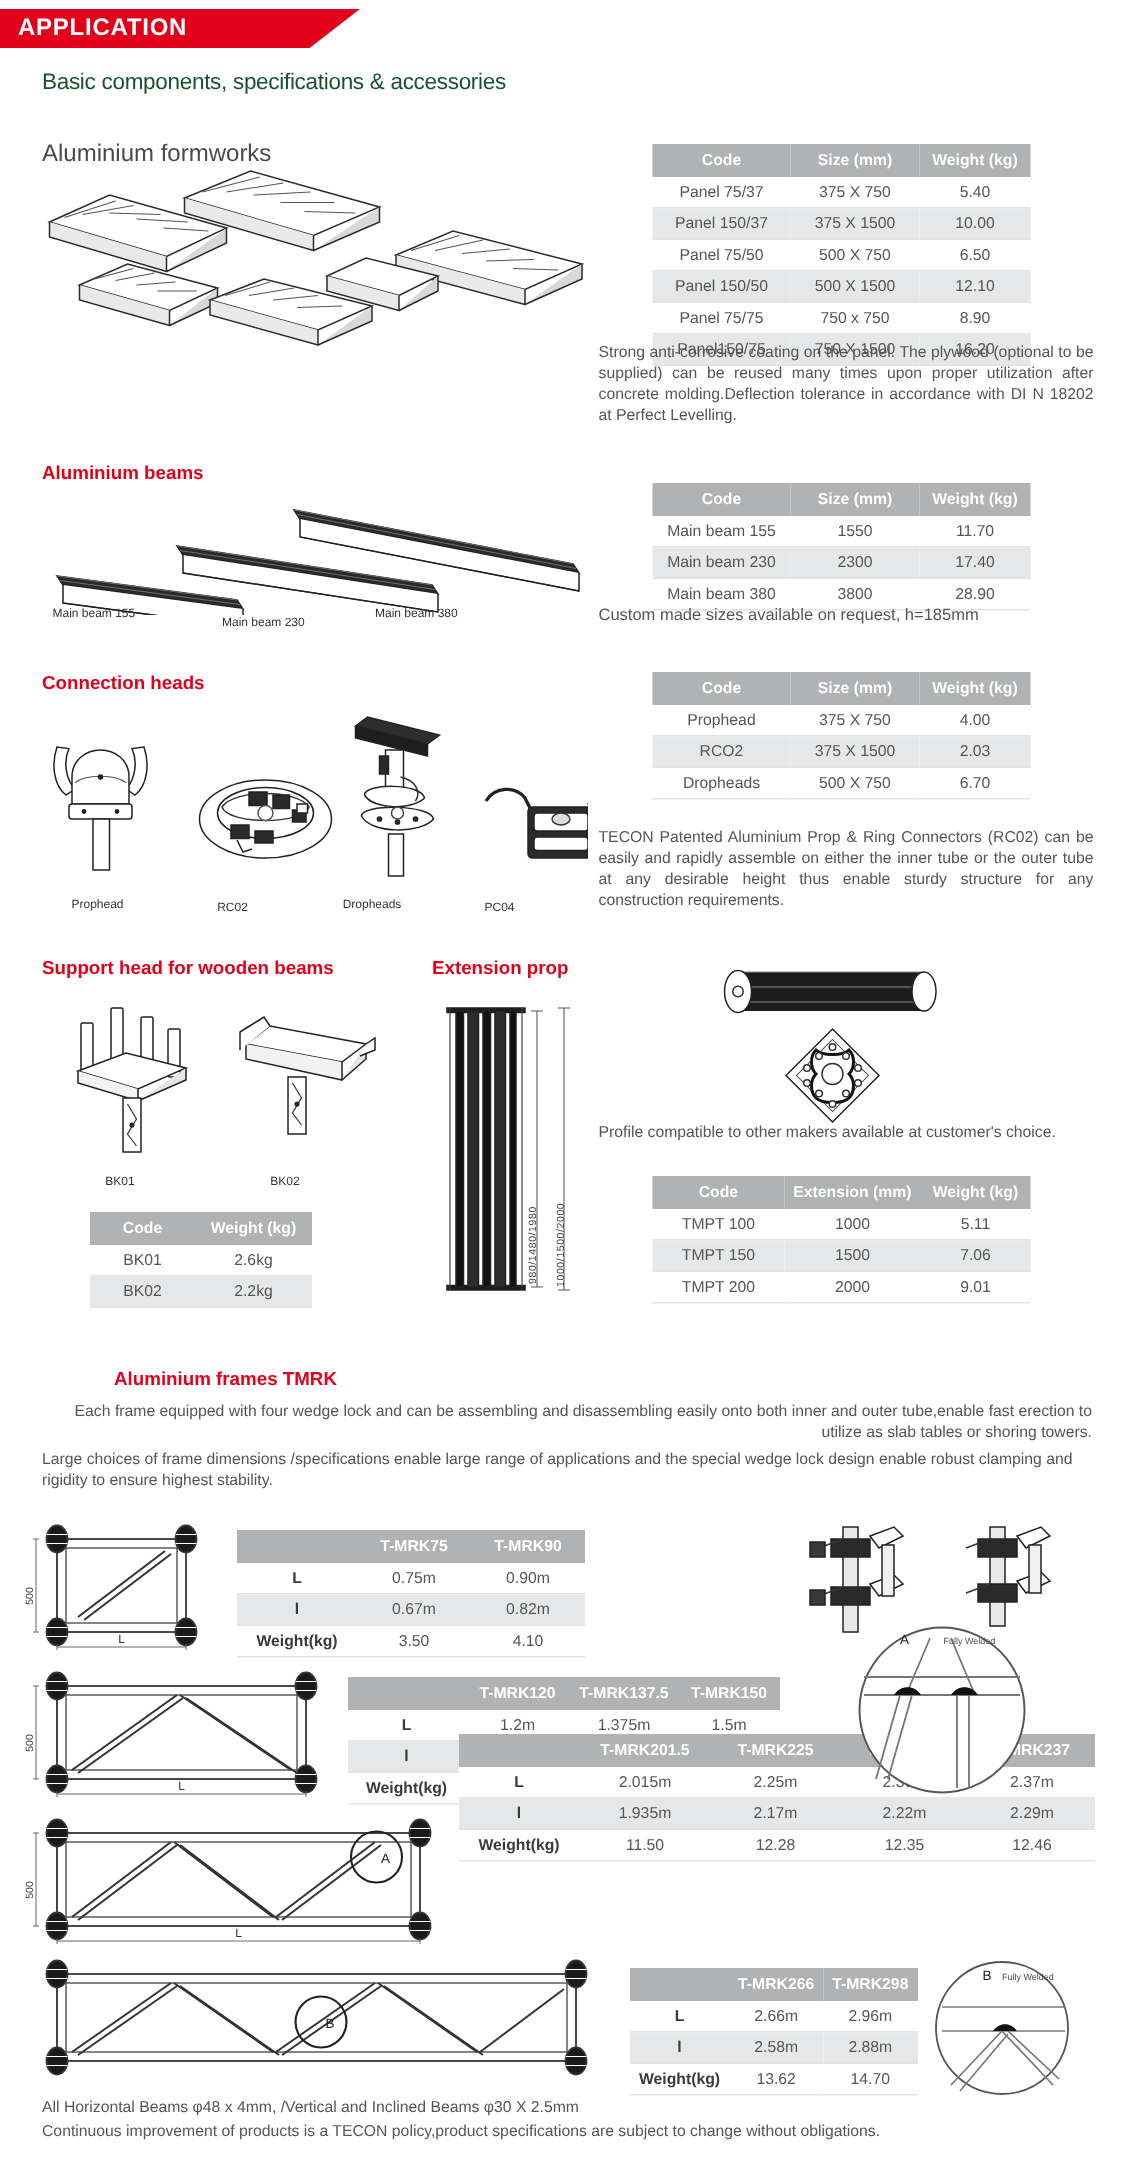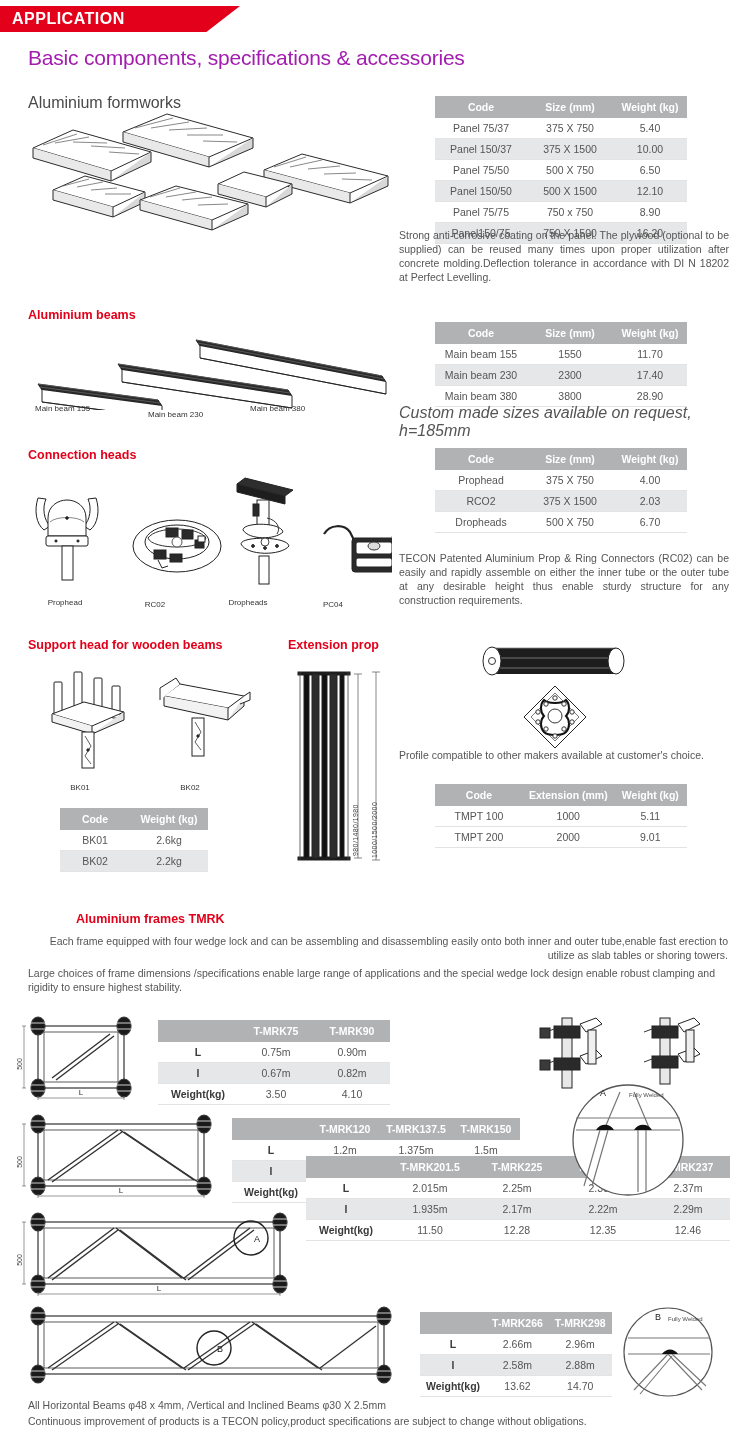--- a/index.html
+++ b/index.html
@@ -20,22 +20,22 @@
     width: 240px; height: 26px;
     background: #e2001a;
     color: #fff;
     font-size: 16px; font-weight: bold;
     letter-spacing: 0.5px;
     line-height: 26px;
     padding-left: 12px;
     clip-path: polygon(0 0, 100% 0, 86% 100%, 0 100%);
   }
   .page-title {
-    color: #a21caf;
-    font-size: 21px;
+    color: #14532d;
+    font-size: 15px;
     padding: 14px 0 0 28px;
     font-weight: normal;
     letter-spacing: -0.2px;
   }
   .sec-head {
     color: #e2001a;
     font-size: 12.5px;
     font-weight: bold;
   }
 
@@ -63,23 +63,22 @@
   table.spec tr.alt td { background: #e6e7e8; }
   table.spec td.rowhdr { font-weight: bold; color: #3a3a3a; }
 
   .body-text {
     font-size: 10.5px;
     line-height: 14px;
     color: #555;
     text-align: justify;
   }
   .note {
-    font-size: 16px;
+    font-size: 11px;
     color: #555;
-    font-style: italic;
   }
 
   
   .abs { position: absolute; }
 
   .cap { font-size: 8px; color: #333; text-align: center; }
 
   
   svg { display: block; }
 
@@ -482,20 +481,25 @@
         <th style="width:86px;">Extension (mm)</th>
         <th style="width:74px;">Weight (kg)</th>
       </tr>
     </thead>
     <tbody>
       <tr>
         <td>TMPT 100</td>
         <td>1000</td>
         <td>5.11</td>
       </tr>
+      <tr class="alt">
+        <td>TMPT 150</td>
+        <td>1500</td>
+        <td>7.06</td>
+      </tr>
       <tr>
         <td>TMPT 200</td>
         <td>2000</td>
         <td>9.01</td>
       </tr>
     </tbody>
   </table>
 </div>
 
 <div class="abs sec-head" style="left:28px; top:912px;margin-left:48px;">Aluminium frames TMRK</div>

